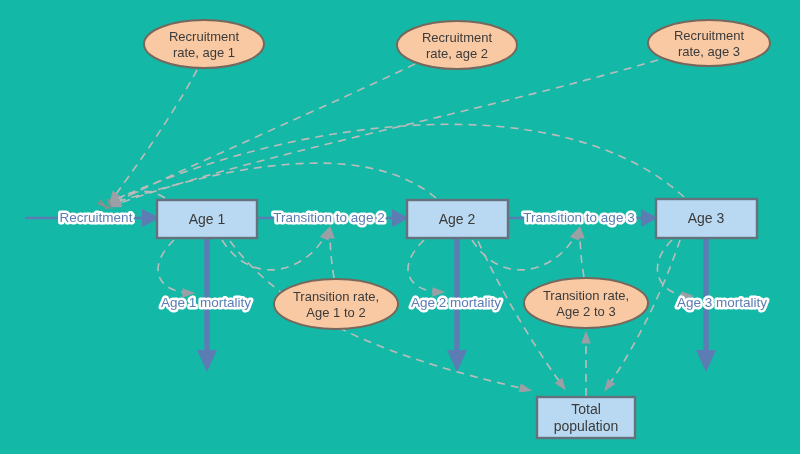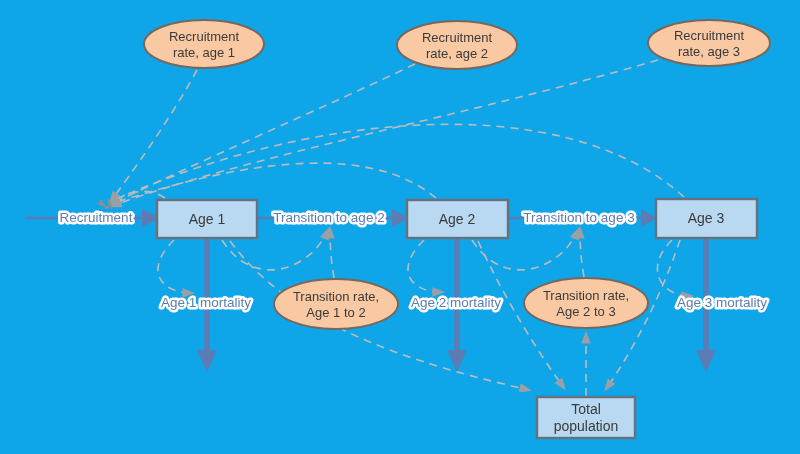--- a/index.html
+++ b/index.html
@@ -1,16 +1,16 @@
 <!DOCTYPE html>
 <html><head>
 <meta charset="utf-8">
 <style>
   html,body{margin:0;padding:0;background:#ffffff;}
-  .page{width:800px;height:454px;position:relative;background:#0ea5e9;overflow:hidden;}
+  .page{width:800px;height:454px;position:relative;background:#14b8a6;overflow:hidden;}
   svg text{font-family:"Liberation Sans","DejaVu Sans",sans-serif;}
   .stock{fill:#b8d9f1;stroke:#66717e;stroke-width:2.4;}
   .var{fill:#f9c9a3;stroke:#77675c;stroke-width:2;}
   .stock-label{font-size:14px;fill:#3b3b3b;text-anchor:middle;}
   .var-label{font-size:13px;fill:#3b3b3b;text-anchor:middle;}
   .flow-label{font-size:13.5px;fill:#5b7db4;text-anchor:middle;paint-order:stroke;stroke:#ffffff;stroke-width:5px;stroke-linejoin:round;}
   .flowline{stroke:#5b7db4;stroke-width:2.4;fill:none;}
   .flowline-thick{stroke:#5b7db4;stroke-width:5.5;fill:none;}
   .flowhead{fill:#5b7db4;stroke:none;}
   .link{fill:none;stroke:#bcbcbc;stroke-width:1.6;stroke-dasharray:8 6;}

